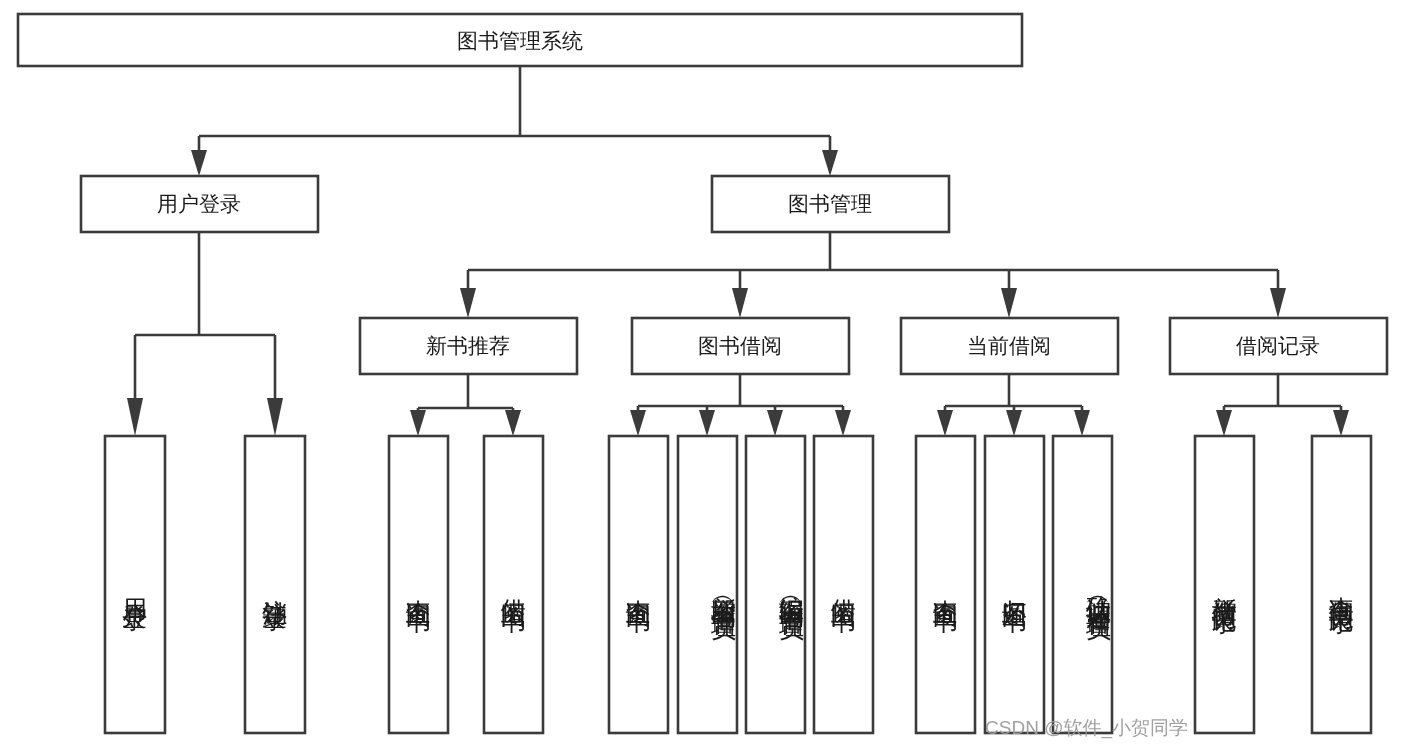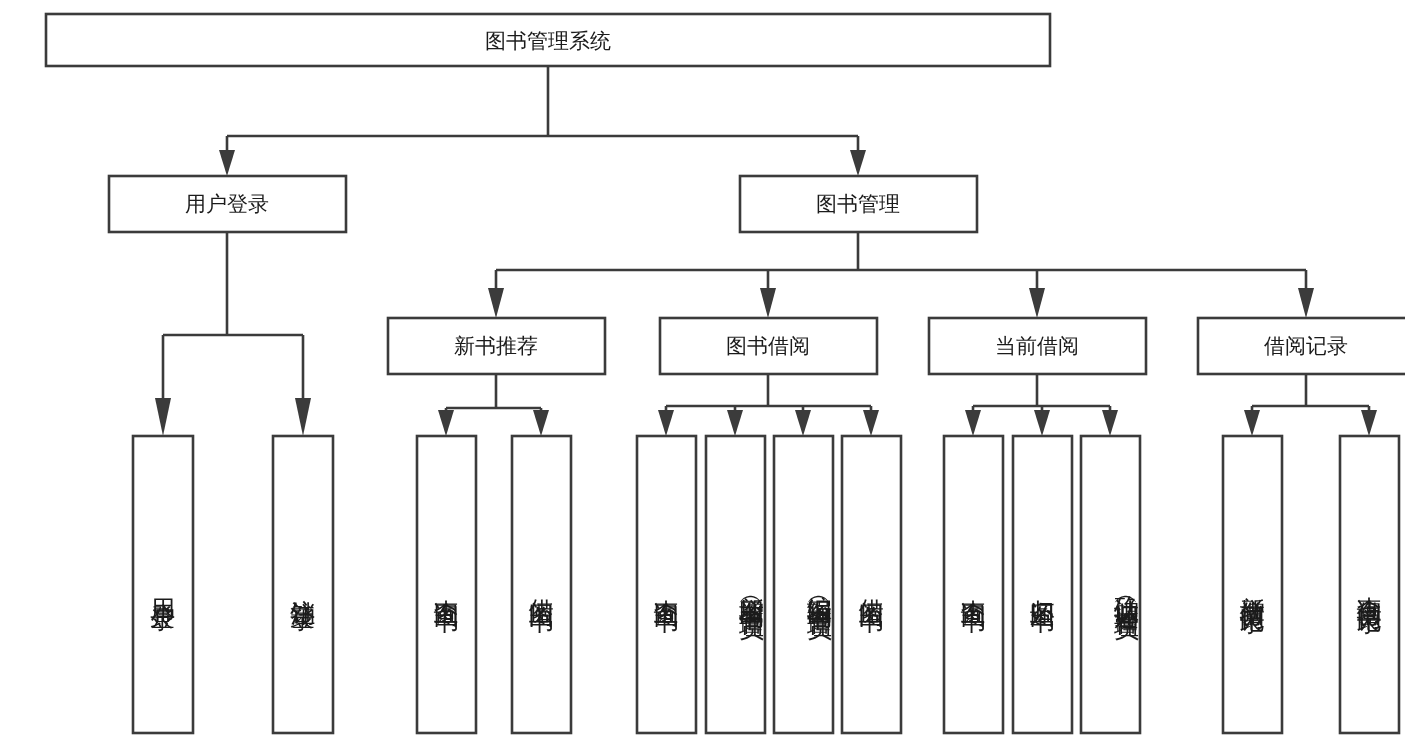--- a/index.html
+++ b/index.html
@@ -11,21 +11,20 @@
     width: 1405px;
     height: 747px;
     font-family: "Liberation Sans", "DejaVu Sans", sans-serif;
     overflow: hidden;
   }
   #diagram-root {
     position: relative;
     width: 1196px;
     height: 747px;
     background: #ffffff;
-    margin-left: 28px;
   }
   svg#flow-svg {
     position: absolute;
     left: 0;
     top: 0;
     width: 1405px;
     height: 747px;
   }
   .node-box {
     fill: #ffffff;
@@ -199,13 +198,14 @@
   <div class="vlabel" style="left:746px; top:436px; width:59px; height:297px; align-items:flex-start; padding-top:10px; box-sizing:border-box;">编辑图书（管理员）</div>
   <div class="vlabel" style="left:814px; top:436px; width:59px; height:297px;">借阅图书</div>
 
   <div class="vlabel" style="left:916px; top:436px; width:59px; height:297px;">查询图书</div>
   <div class="vlabel" style="left:985px; top:436px; width:59px; height:297px;">归还图书</div>
   <div class="vlabel" style="left:1053px; top:436px; width:59px; height:297px; align-items:flex-start; padding-top:10px; box-sizing:border-box;">确认归还（管理员）</div>
 
   <div class="vlabel" style="left:1195px; top:436px; width:59px; height:297px;">新增借阅记录</div>
   <div class="vlabel" style="left:1312px; top:436px; width:59px; height:297px;">查询借阅记录</div>
 
+  <div id="watermark">CSDN @软件_小贺同学</div>
 </div>
 
 </body></html>

